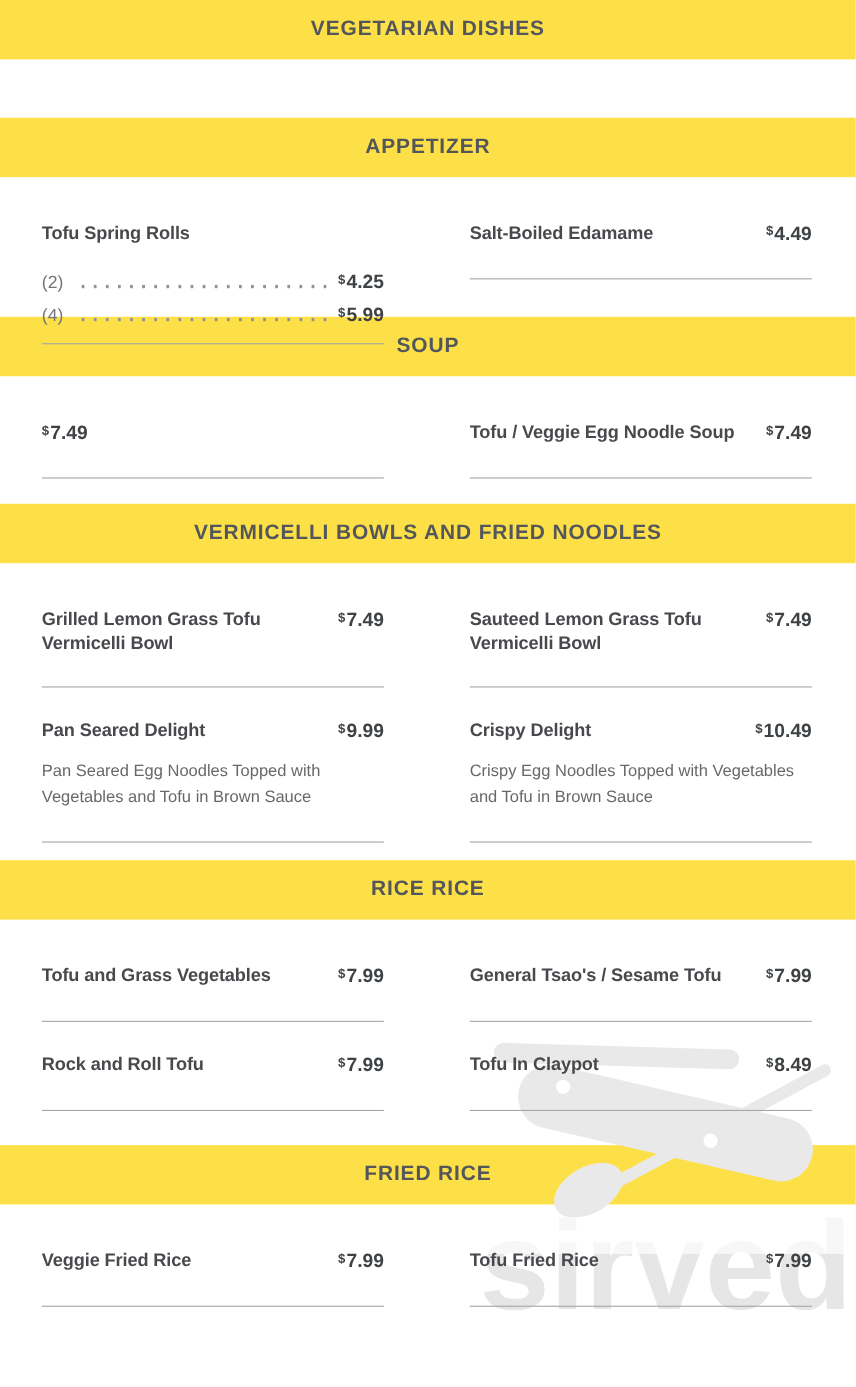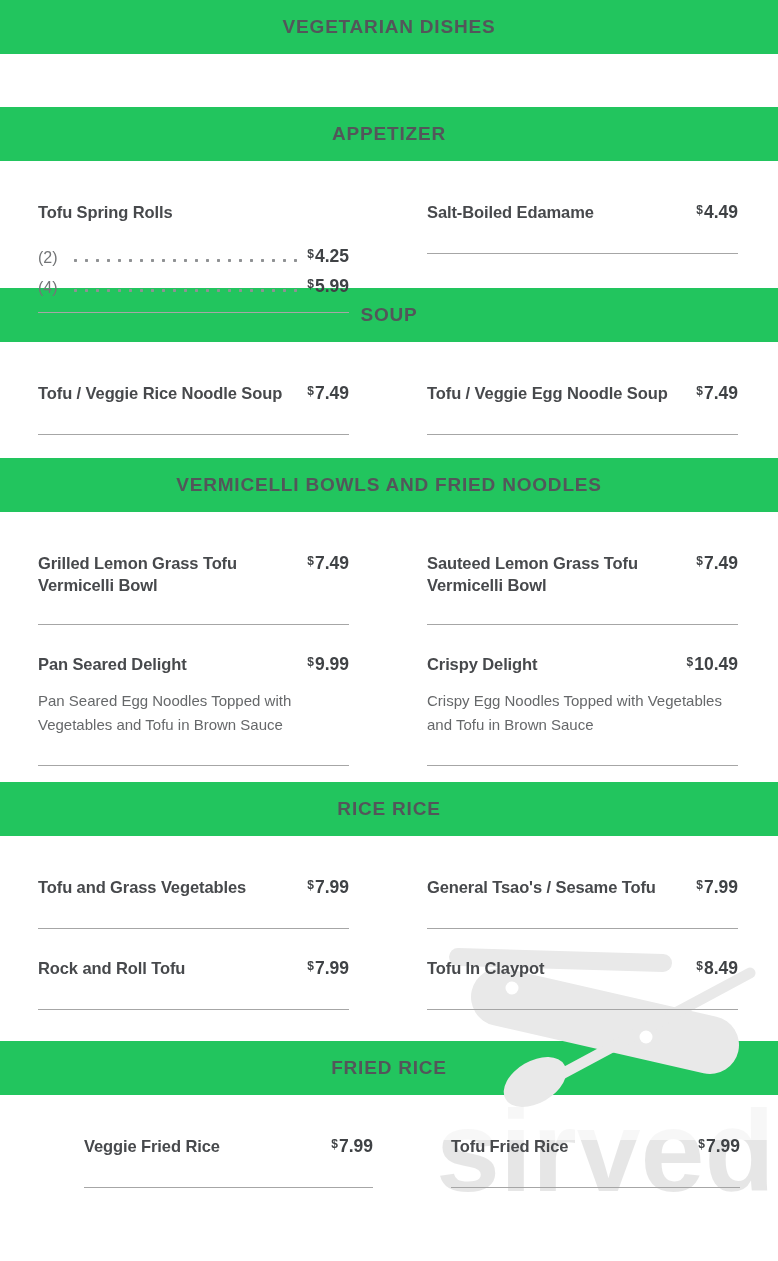--- a/index.html
+++ b/index.html
@@ -5,31 +5,31 @@
   * { box-sizing: border-box; }
   html, body { margin: 0; padding: 0; }
   body {
     width: 778px; height: 1261px; overflow: hidden; position: relative;
     background: #ffffff;
     font-family: "Liberation Sans", sans-serif;
     -webkit-font-smoothing: antialiased;
   }
 
   
-  .band { height: 54px; background: #22c55e; display: flex; align-items: center; justify-content: center; }
+  .band { height: 54px; background: #fde047; display: flex; align-items: center; justify-content: center; }
   .band .band-title {
     margin: 0; font-size: 19px; font-weight: bold; color: #53565a;
     letter-spacing: .8px; position: relative; z-index: 2;
   }
   .gap { height: 53px; }
 
   
   .content { padding: 40px 38px 0; position: relative; }
   .h179 { height: 127px; } .h116 { height: 116px; } .h270 { height: 270px; }
-  .h205 { height: 205px; } .h104 { height: 104px; margin-left: 46px; }
+  .h205 { height: 205px; } .h104 { height: 104px; }
 
   .row { display: flex; gap: 78px; align-items: flex-start; }
   .row + .row { margin-top: 28px; }
   .cell { width: 311px; position: relative; z-index: 2; }
 
   .item-head { display: flex; justify-content: space-between; align-items: flex-start; }
   .item-name {
     font-size: 16.5px; font-weight: bold; color: #47494c;
     line-height: 22px; letter-spacing: -0.1px; padding-right: 10px;
   }
@@ -108,21 +108,20 @@
   </div>
 </div>
 
 <div class="band">
   <h2 class="band-title">SOUP</h2>
 </div>
 <div class="content h116">
   <div class="row">
     <div class="cell">
       <div class="item-head">
-        <span class="item-name">Tofu / Veggie Rice Noodle Soup</span>
         <span class="item-price"><span class="cur">$</span><span>7.49</span></span>
       </div>
       <div class="divider"></div>
     </div>
     <div class="cell">
       <div class="item-head">
         <span class="item-name">Tofu / Veggie Egg Noodle Soup</span>
         <span class="item-price"><span class="cur">$</span><span>7.49</span></span>
       </div>
       <div class="divider"></div>

